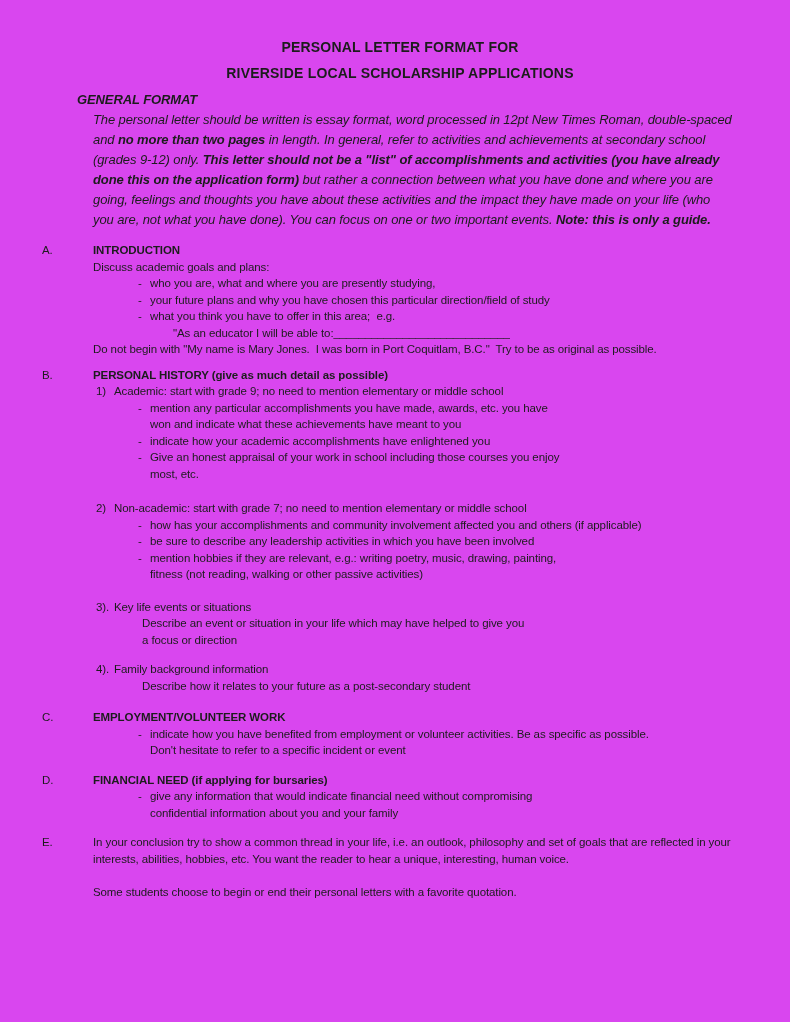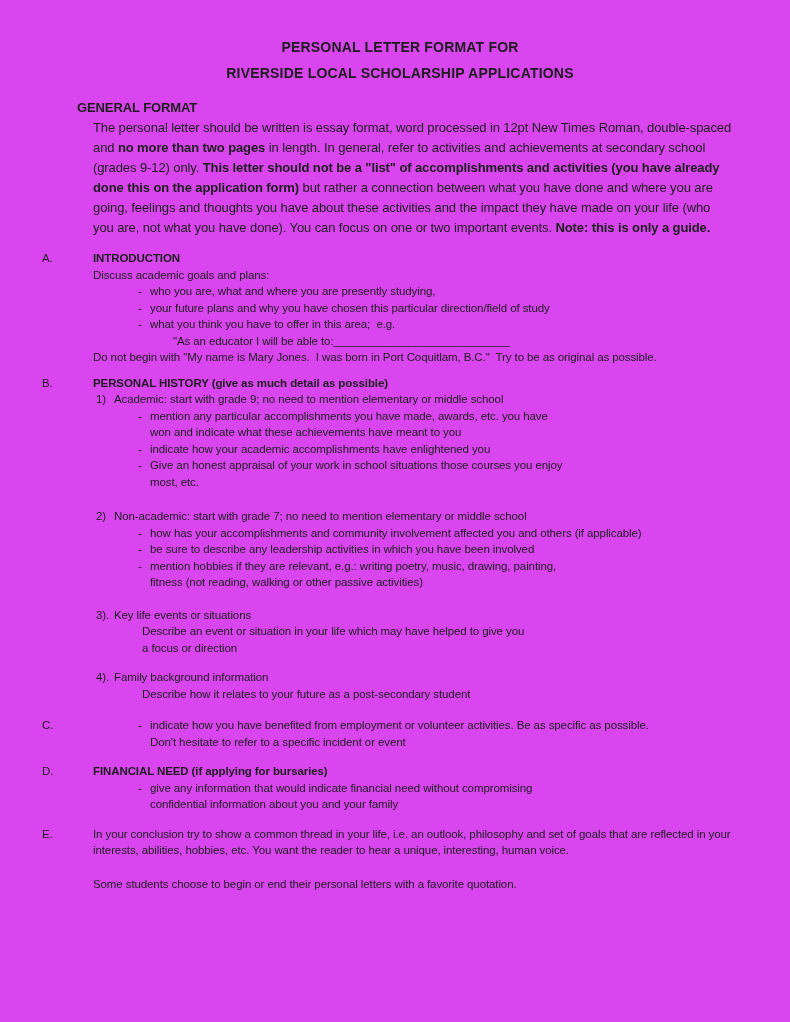--- a/index.html
+++ b/index.html
@@ -6,21 +6,21 @@
   .page{
     width:790px;height:1022px;box-sizing:border-box;
     background:#d946ef;color:#1c1c1c;
     padding:34px 32px 12px 42px;
     font-family:"Liberation Sans","DejaVu Sans",sans-serif;
     letter-spacing:-0.1px;
     overflow:hidden;
   }
   [data-bind]{white-space:pre-wrap;}
   .doc-title{text-align:center;font-weight:bold;font-size:14px;line-height:26px;letter-spacing:0.2px;}
-  .gf{margin-top:12px;}
+  .gf{margin-top:4px;font-style:italic;}
   .gf-heading{margin-left:35px;font-size:13px;font-weight:bold;line-height:20px;}
   .gf-para{margin:0 0 0 51px;font-size:13px;line-height:20px;max-width:640px;}
   .gf-para .b{font-weight:bold;}
   .sec{display:flex;font-size:11.5px;line-height:16.5px;}
   .mt12{margin-top:12px}.mt9{margin-top:9px}.mt15{margin-top:15px}.mt13{margin-top:13px}
   .sec .letter{flex:0 0 51px;}
   .sec .content{flex:1;min-width:0;}
   .sec .heading{font-weight:bold;}
   .bullet{display:flex;margin-left:45px;}
   .bullet .dash{flex:0 0 12px;}
@@ -87,21 +87,21 @@
         <div class="bullet">
           <span class="dash" data-bind="glyphs.bullet_dash">-</span>
           <span class="btxt w1" data-bind="sections.b.items.0.bullets.0">mention any particular accomplishments you have made, awards, etc. you have won and indicate what these achievements have meant to you</span>
         </div>
         <div class="bullet">
           <span class="dash" data-bind="glyphs.bullet_dash">-</span>
           <span class="btxt" data-bind="sections.b.items.0.bullets.1">indicate how your academic accomplishments have enlightened you</span>
         </div>
         <div class="bullet">
           <span class="dash" data-bind="glyphs.bullet_dash">-</span>
-          <span class="btxt w2" data-bind="sections.b.items.0.bullets.2">Give an honest appraisal of your work in school situations those courses you enjoy most, etc.</span>
+          <span class="btxt w2" data-bind="sections.b.items.0.bullets.2">Give an honest appraisal of your work in school including those courses you enjoy most, etc.</span>
         </div>
       </div>
 
       <div class="num-item gap18">
         <div class="num-line">
           <span class="num" data-bind="sections.b.items.1.number">2)</span>
           <span data-bind="sections.b.items.1.title">Non-academic: start with grade 7; no need to mention elementary or middle school</span>
         </div>
         <div class="bullet">
           <span class="dash" data-bind="glyphs.bullet_dash">-</span>
@@ -132,20 +132,21 @@
         </div>
         <div class="desc" data-bind="sections.b.items.3.description">Describe how it relates to your future as a post-secondary student</div>
       </div>
 
     </div>
   </div>
 
   <div class="sec mt15">
     <div class="letter" data-bind="sections.c.letter">C.</div>
     <div class="content">
+      <div class="heading" data-bind="sections.c.heading">EMPLOYMENT/VOLUNTEER WORK</div>
       <div class="bullet">
         <span class="dash" data-bind="glyphs.bullet_dash">-</span>
         <span class="btxt w5" data-bind="sections.c.bullets.0">indicate how you have benefited from employment or volunteer activities. Be as specific as possible. Don't hesitate to refer to a specific incident or event</span>
       </div>
     </div>
   </div>
 
   <div class="sec mt13">
     <div class="letter" data-bind="sections.d.letter">D.</div>
     <div class="content">

